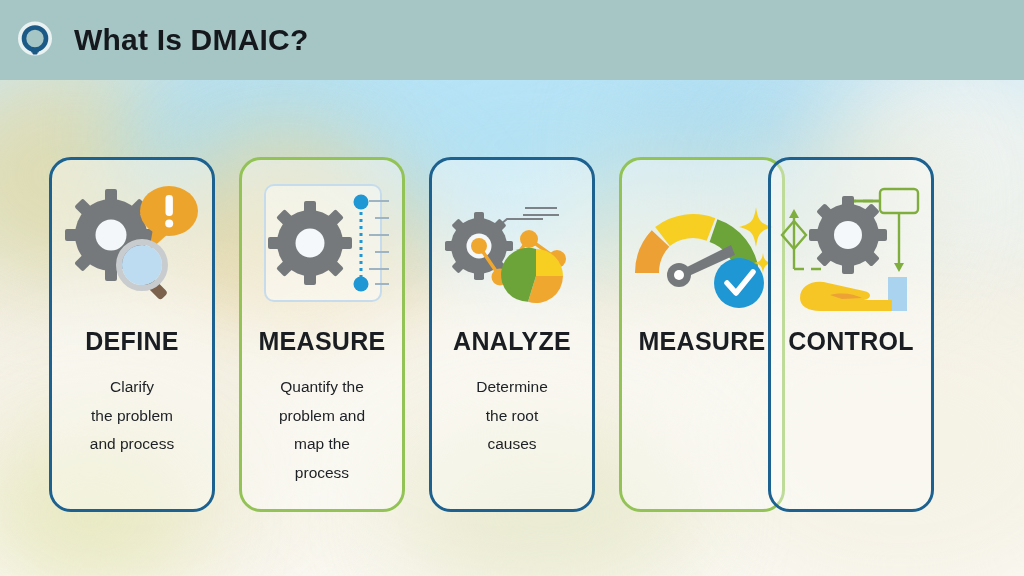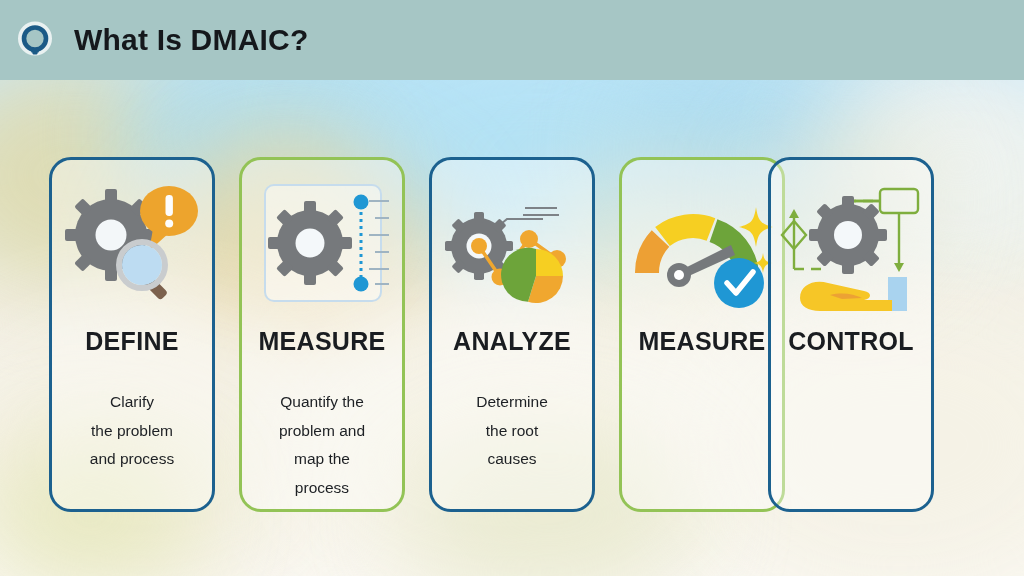--- a/index.html
+++ b/index.html
@@ -107,21 +107,21 @@
     justify-content: center;
   }
   .card-title {
     font-size: 25px;
     font-weight: bold;
     color: #1a1d21;
     letter-spacing: .3px;
     margin-top: 2px;
   }
   .card-desc {
-    margin-top: 32px;
+    margin-top: 17px;
     font-size: 15.5px;
     line-height: 1.85;
     color: #1d2024;
     text-align: center;
     padding: 0 6px;
     white-space: pre-line;
   }
 
   svg { display: block; overflow: visible; }
 </style>

